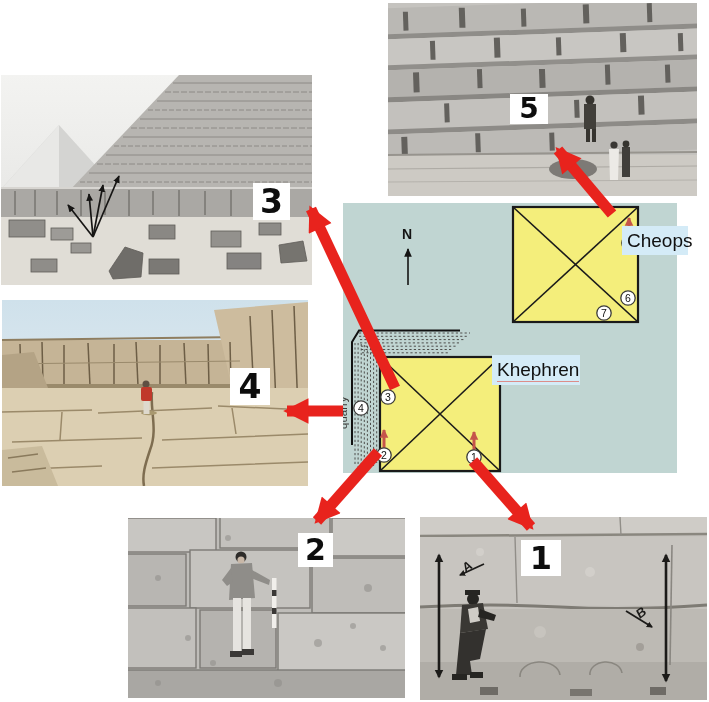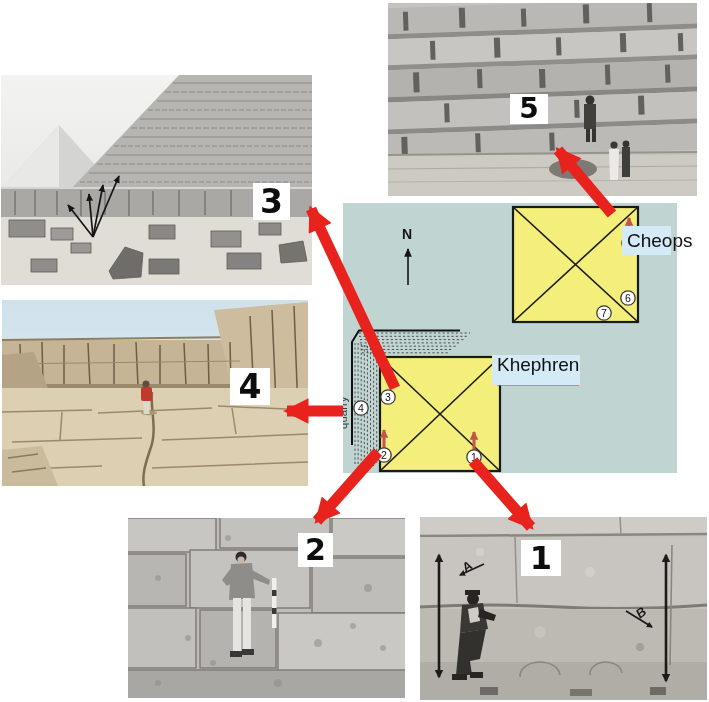--- a/index.html
+++ b/index.html
@@ -7,21 +7,21 @@
           font-family:"Liberation Sans", sans-serif;}
   .photo{position:absolute;z-index:1;}
   .photo svg{display:block;}
   .numbox{position:absolute;z-index:4;background:#ffffff;display:flex;align-items:center;
            justify-content:center;font-family:"DejaVu Sans", sans-serif;font-weight:bold;
            color:#0d0d0d;line-height:1;}
   .map-panel{position:absolute;left:343px;top:203px;width:334px;height:270px;z-index:2;}
   .map-label{position:absolute;z-index:4;background:var(--label-bg);color:#101010;
              display:flex;align-items:center;padding-left:5px;box-sizing:border-box;
              font-family:"Liberation Sans", sans-serif;}
-  .map-label .ul{border-bottom:1.5px solid rgba(225,90,80,.65);padding-bottom:9px;}
+  .map-label .ul{border-bottom:1.5px solid rgba(225,90,80,.65);padding-bottom:0;}
   #overlay{position:absolute;left:0;top:0;z-index:6;pointer-events:none;}
   text{font-family:"Liberation Sans", sans-serif;}
 </style>
 </head>
 <body>
 
 <div class="canvas">
 
   <div class="photo" style="left:388px;top:3px;width:309px;height:193px">
     <svg width="309" height="193" viewBox="0 0 309 193">
@@ -391,21 +391,21 @@
           <text x="41" y="255.8" text-anchor="middle">2</text>
           </g>
         <g>
             <circle cx="131" cy="254" r="7.2" fill="#fff" stroke="#3c3c3a" stroke-width="1.3"></circle>
           <text x="131" y="257.8" text-anchor="middle">1</text>
           </g>
       </g>
     </svg>
   </div>
 
-  <div class="map-label" style="left:622px;top:226px;width:49px;height:29px;font-size:19px">
+  <div class="map-label" style="left:622px;top:226px;width:66px;height:29px;font-size:19px">
     <span>Cheops</span>
   </div>
   <div class="map-label" style="left:492px;top:355px;width:88px;height:30px;font-size:19px">
     <span class="ul">Khephren</span>
   </div>
 
   <div class="numbox" style="left:510px;top:94px;width:38px;height:30px;font-size:28px">
       <span>5</span>
     </div>
   <div class="numbox" style="left:253px;top:183px;width:37px;height:37px;font-size:33px">

